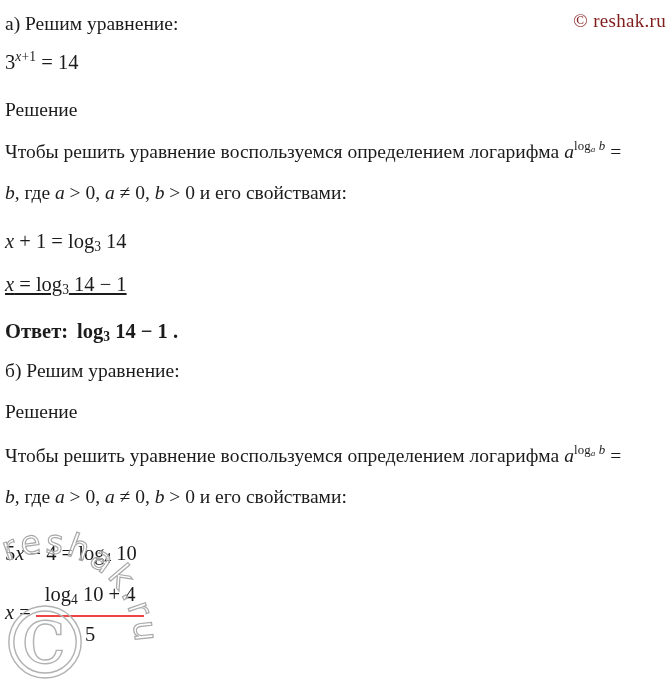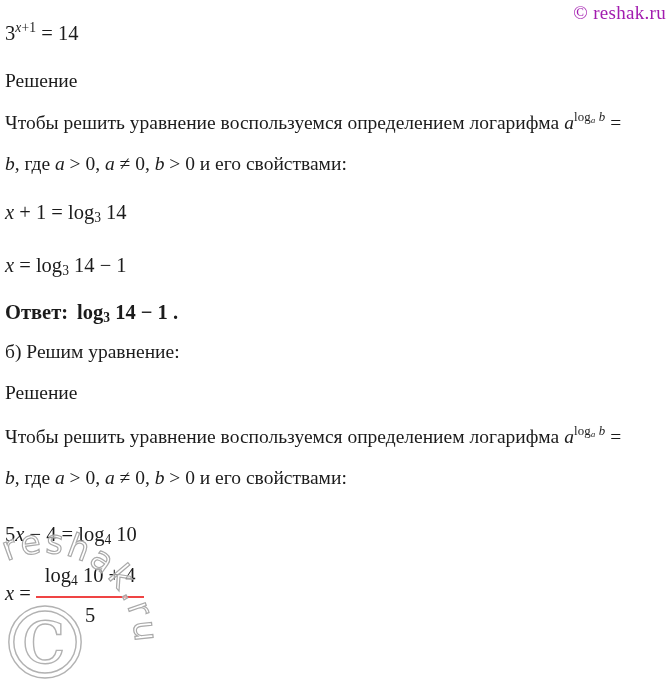--- a/index.html
+++ b/index.html
@@ -15,48 +15,49 @@
   .seg-n{font-style:normal;}
   .seg-i{font-style:italic;}
   .seg-sup{font-size:66%;position:relative;top:-0.6em;letter-spacing:0.2px;}
   .seg-sub{font-size:66%;position:relative;top:0.25em;}
   .frac{display:inline-block;vertical-align:middle;text-align:center;margin-left:5px;}
   .frac .num{display:block;padding:0 9px 3px 9px;border-bottom:2px solid #ef4444;}
   .frac .den{display:block;padding-top:2px;}
   .answer-gap{display:inline-block;width:9px;}
   
   .site-logo{
-    position:absolute;top:2px;right:5px;z-index:4;
-    font-size:19px;color:#a21caf;letter-spacing:0.3px;
+    position:absolute;top:10px;right:5px;z-index:4;
+    font-size:19px;color:#7f1d1d;letter-spacing:0.3px;
   }
   
   .wm{position:absolute;left:0;top:0;z-index:3;pointer-events:none;}
   
   .m-h1{margin-top:2px;}
   .m-eq1{margin-top:10px;}
   .m-sol1{margin-top:16px;}
   .m-par1{margin-top:10px;}
   .m-st1{margin-top:14px;}
-  .m-st2{margin-top:20px;}
+  .m-st2{margin-top:10px;text-decoration:underline;}
   .m-ans1{margin-top:14px;font-weight:bold;}
   .m-h2{margin-top:8px;}
   .m-eq2{margin-top:12px;}
   .m-sol2{margin-top:14px;}
   .m-par2{margin-top:12px;}
   .m-st1b{margin-top:22px;}
   .m-st2b{margin-top:14px;}
   .m-st3b{margin-top:8px;}
 </style>
 </head>
 <body>
 
 <div class="site-logo">© reshak.ru</div>
 
 <div class="content">
 
+  <div class="line m-h1">а) Решим уравнение:</div>
   <div class="eq m-eq1"><span class="seg-n">3</span><span class="seg-sup"><span class="seg-i">x</span><span class="seg-n">+1</span></span><span class="seg-n"> = 14</span></div>
   <div class="line m-sol1">Решение</div>
   <div class="para m-par1">
     <div><span class="seg-n">Чтобы решить уравнение воспользуемся определением логарифма </span><span class="seg-i">a</span><span class="seg-sup"><span class="seg-n">log</span><span class="seg-sub"><span class="seg-i">a</span></span><span class="seg-n"> </span><span class="seg-i">b</span></span><span class="seg-n"> =</span></div>
     <div><span class="seg-i">b</span><span class="seg-n">, где </span><span class="seg-i">a</span><span class="seg-n"> &gt; 0, </span><span class="seg-i">a</span><span class="seg-n"> ≠ 0, </span><span class="seg-i">b</span><span class="seg-n"> &gt; 0 и его свойствами:</span></div>
   </div>
   <div class="eq m-st1"><span class="seg-i">x</span><span class="seg-n"> + 1 = log</span><span class="seg-sub"><span class="seg-n">3</span></span><span class="seg-n"> 14</span></div>
   <div class="eq m-st2"><span class="seg-i">x</span><span class="seg-n"> = log</span><span class="seg-sub"><span class="seg-n">3</span></span><span class="seg-n"> 14 − 1</span></div>
   <div class="eq m-ans1">
     <span>Ответ:</span><span class="answer-gap"></span><span><span class="seg-n">log</span><span class="seg-sub"><span class="seg-n">3</span></span><span class="seg-n"> 14 − 1 .</span></span>

